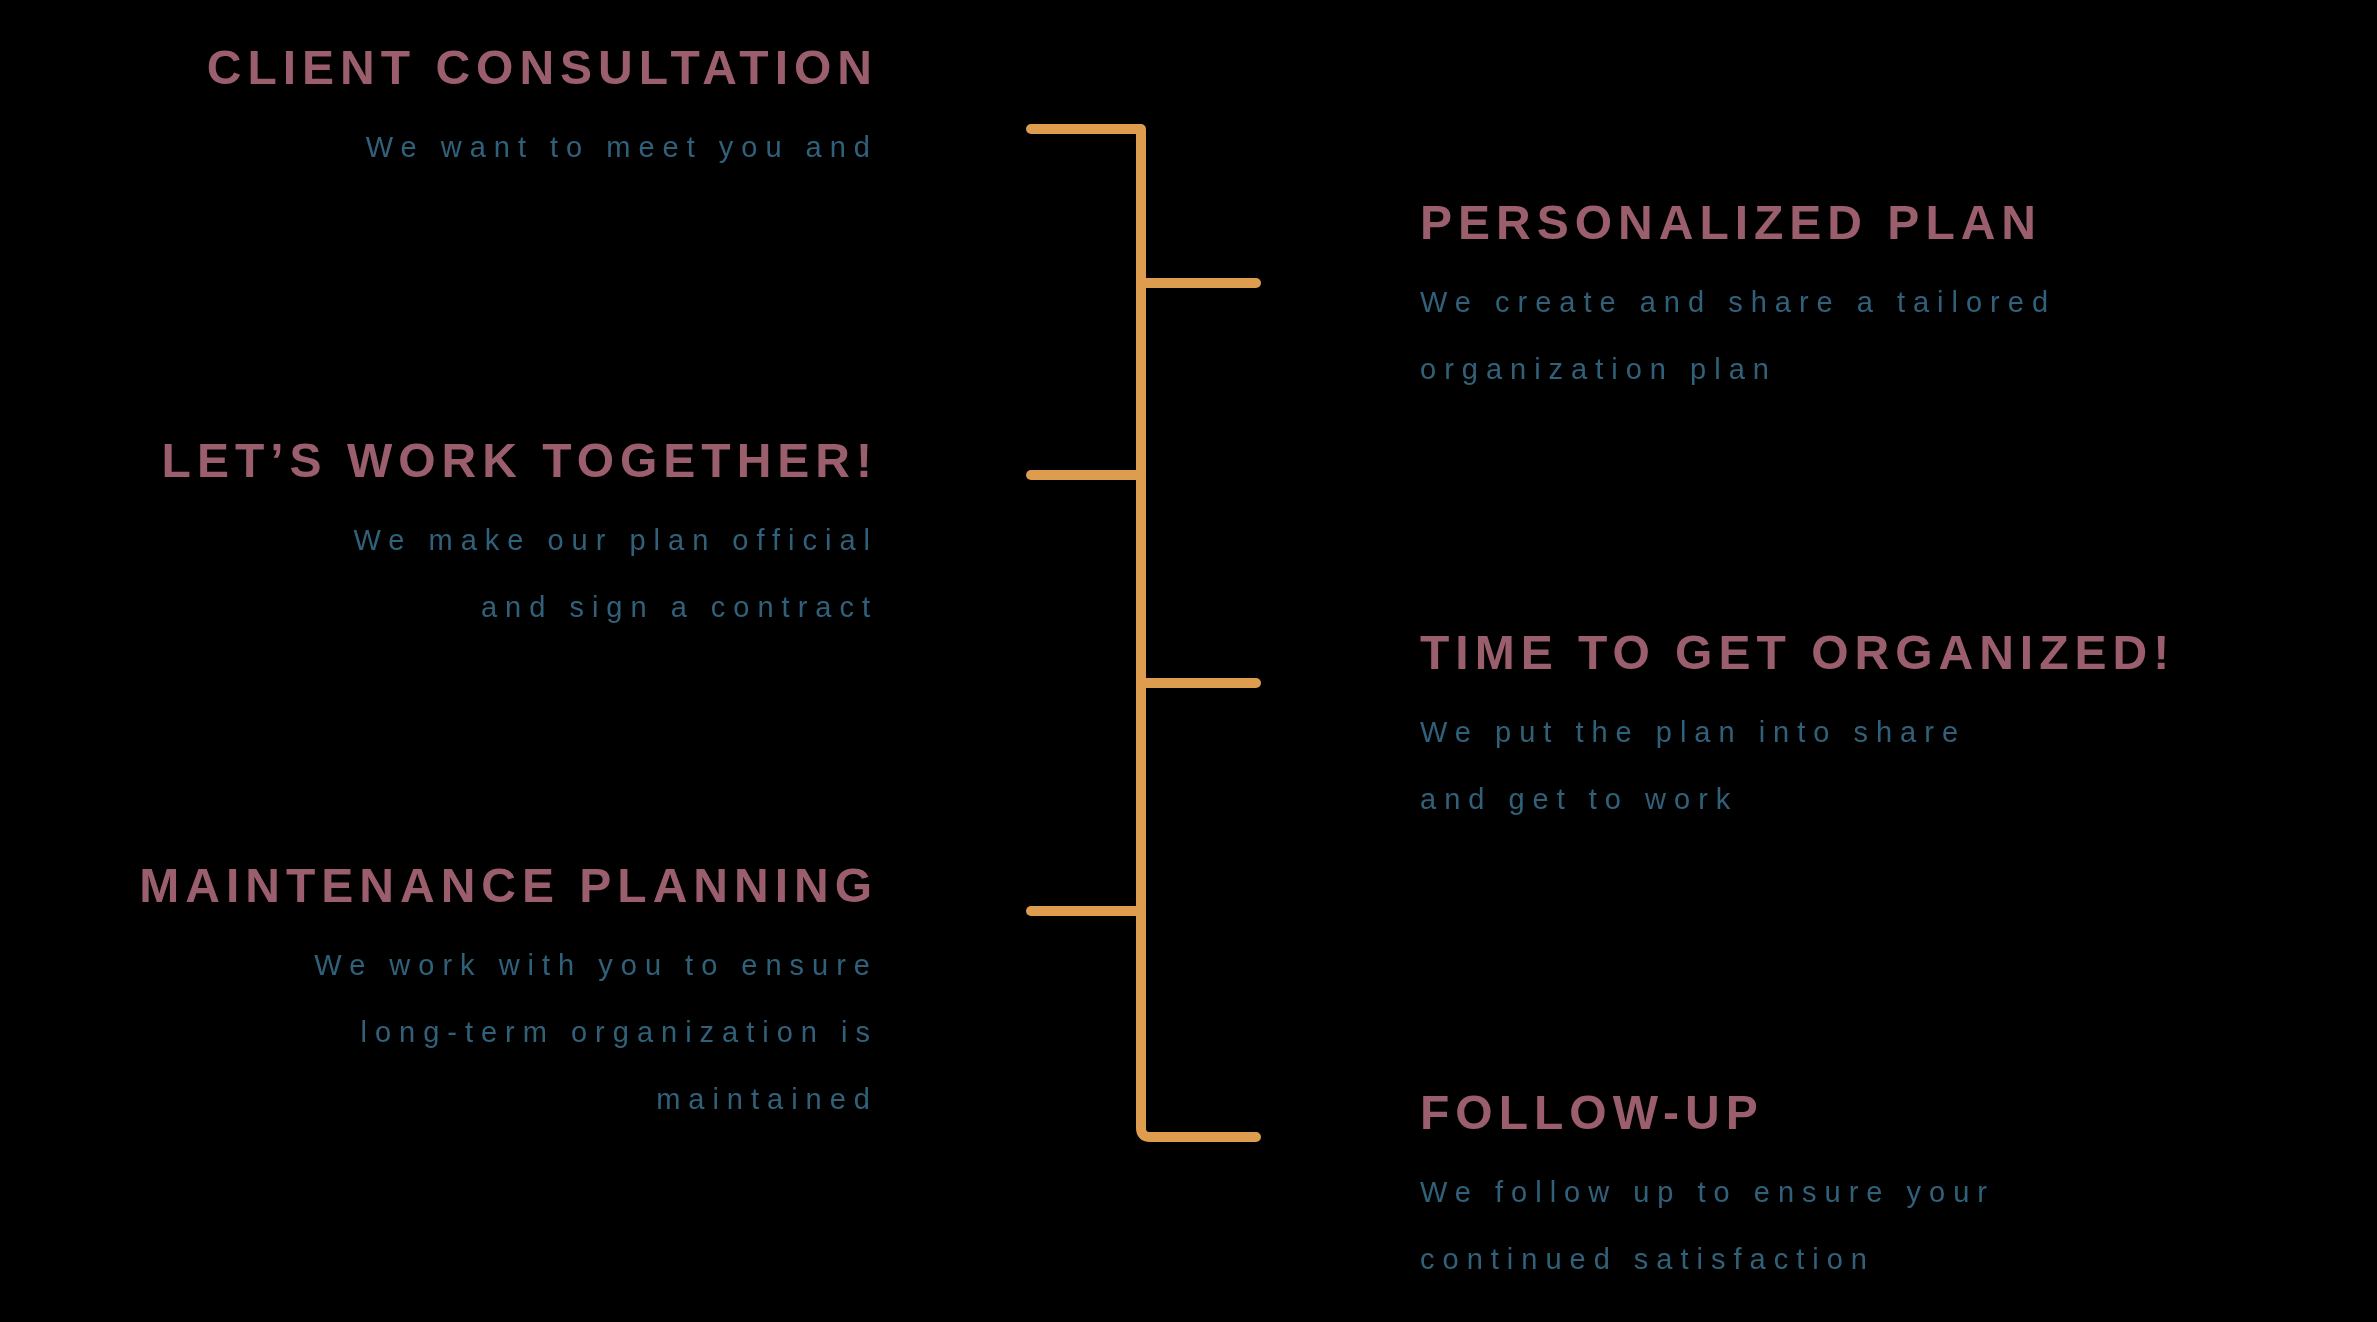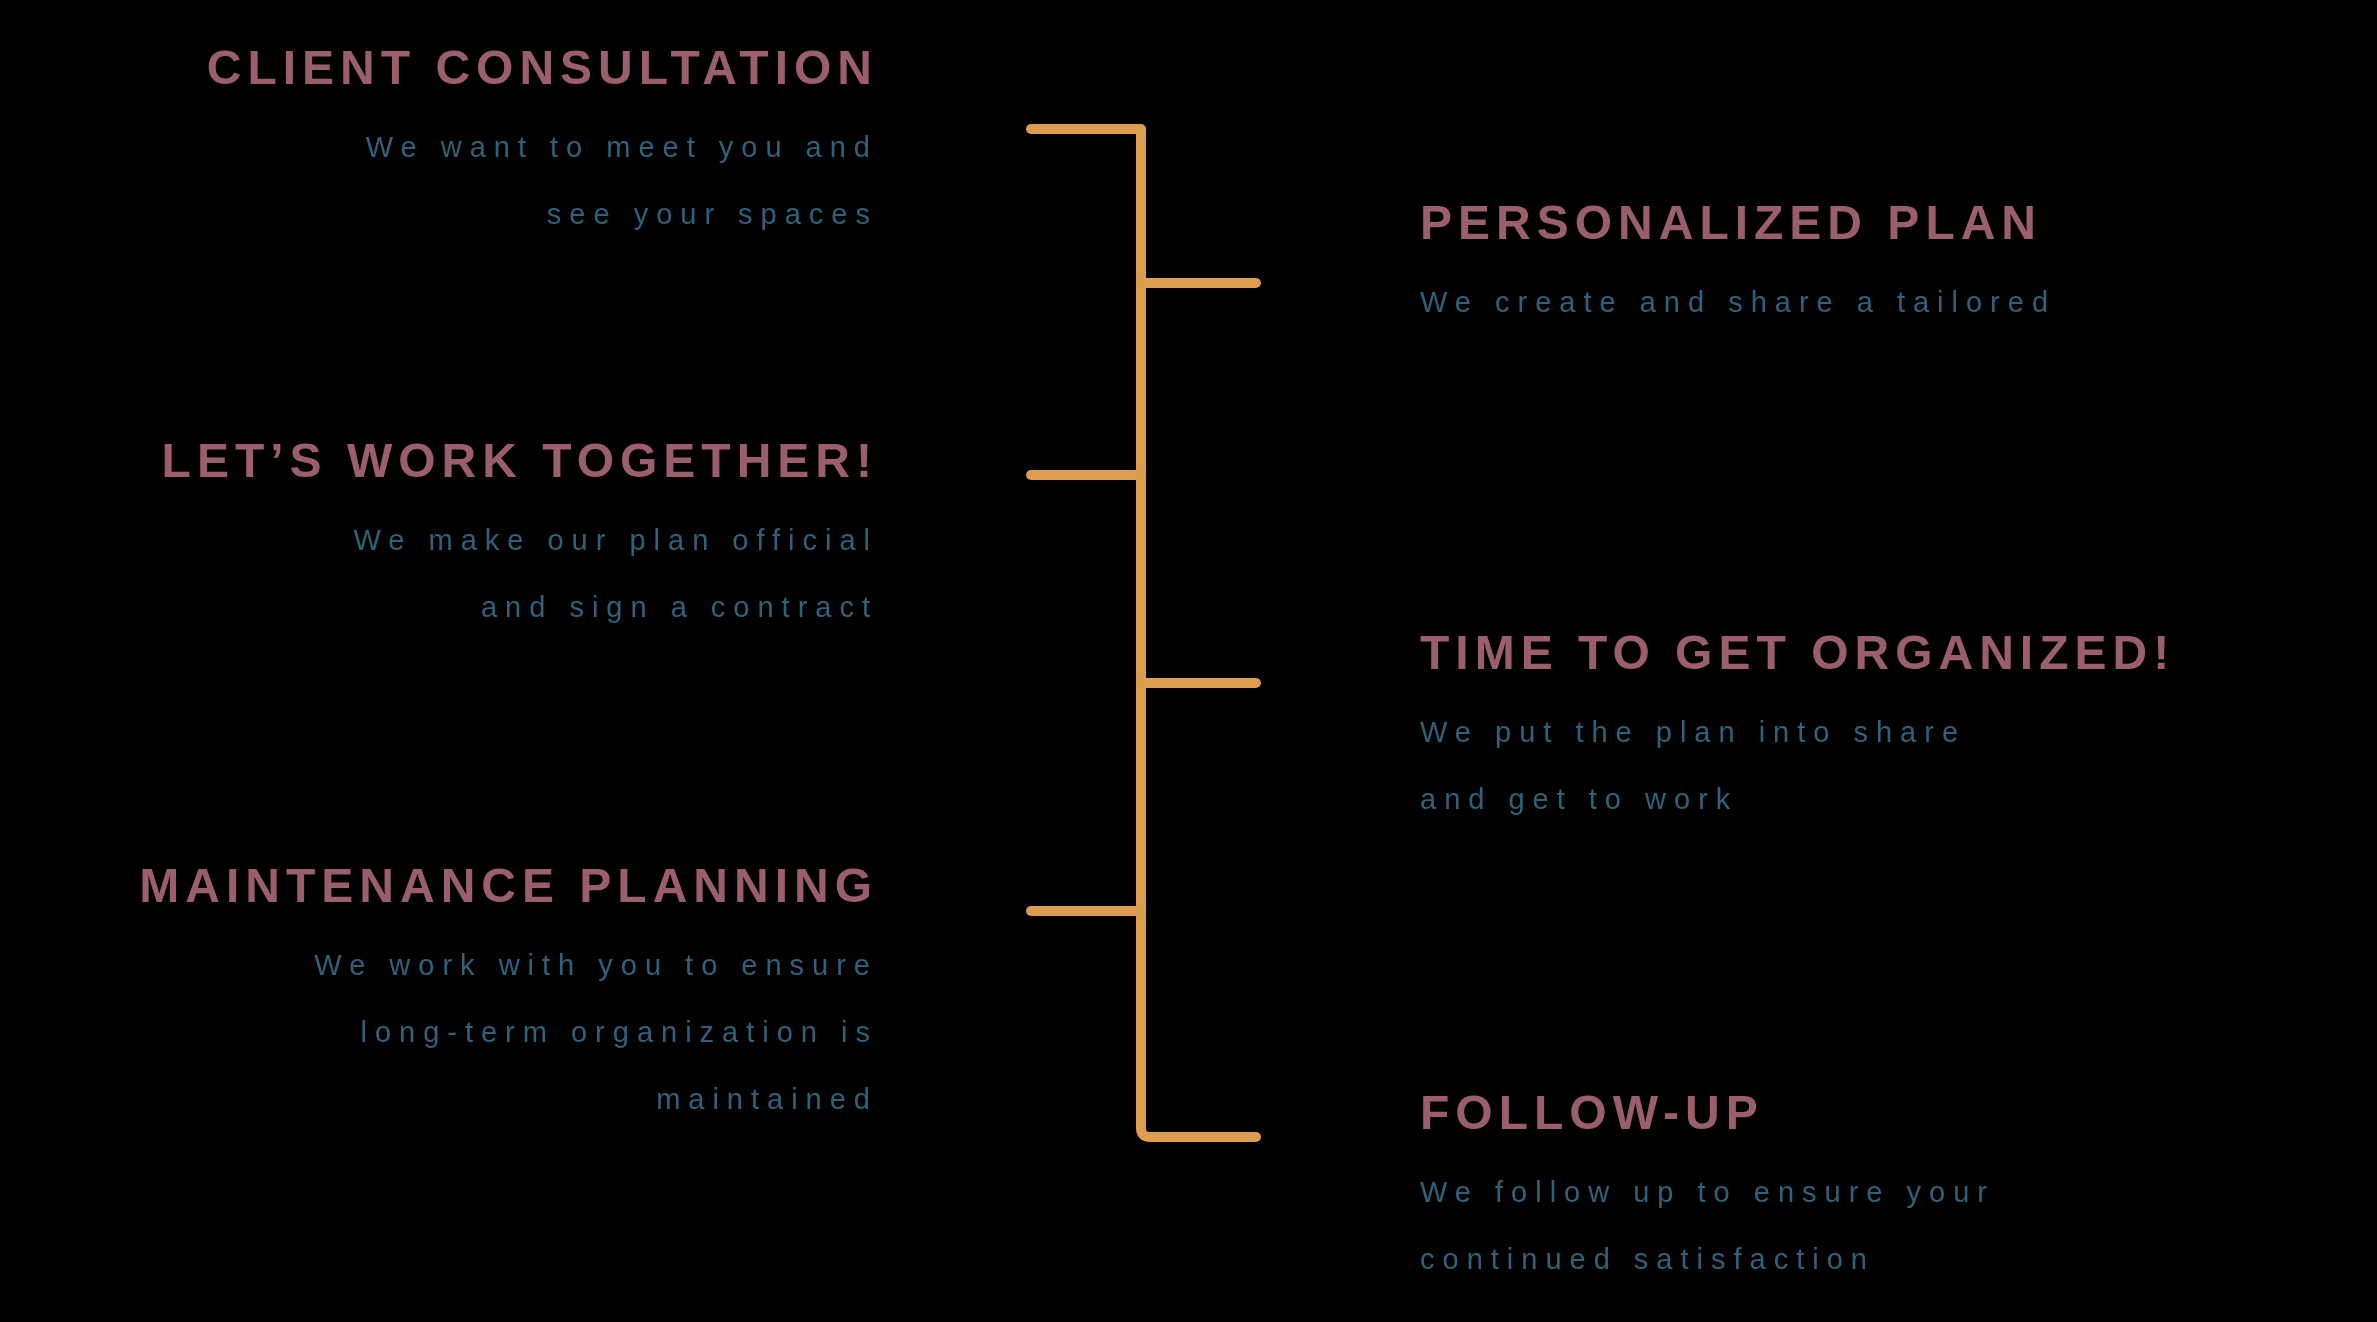--- a/index.html
+++ b/index.html
@@ -63,26 +63,26 @@
     <path d="M1031 129 H1141 V1128 Q1141 1137 1150 1137 H1256"></path>
     <path d="M1141 283 H1256"></path>
     <path d="M1031 475 H1141"></path>
     <path d="M1141 683 H1256"></path>
     <path d="M1031 911 H1141"></path>
   </svg>
 
   <div class="step left" style="top:38px; left:58px; width:820px;">
     <h2 class="title">CLIENT CONSULTATION</h2>
     <div class="desc-line">We want to meet you and</div>
-    <div class="desc-line">see your spaces</div>
   </div>
 
   <div class="step right" style="top:193px; left:1420px; width:940px;">
     <h2 class="title">PERSONALIZED PLAN</h2>
     <div class="desc-line">We create and share a tailored</div>
+    <div class="desc-line">organization plan</div>
   </div>
 
   <div class="step left" style="top:431px; left:58px; width:820px;">
     <h2 class="title">LET’S WORK TOGETHER!</h2>
     <div class="desc-line">We make our plan official</div>
     <div class="desc-line">and sign a contract</div>
   </div>
 
   <div class="step right" style="top:623px; left:1420px; width:940px;">
     <h2 class="title">TIME TO GET ORGANIZED!</h2>

